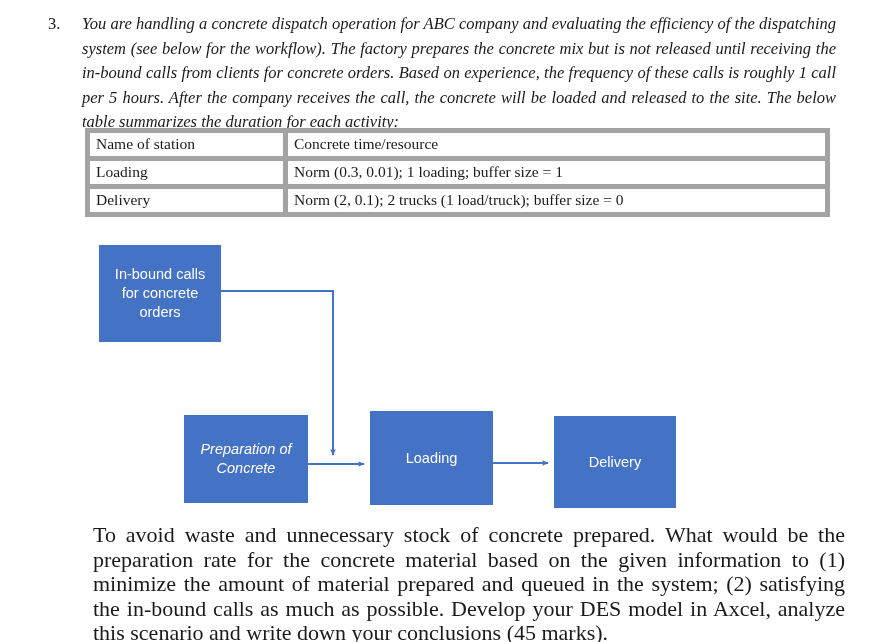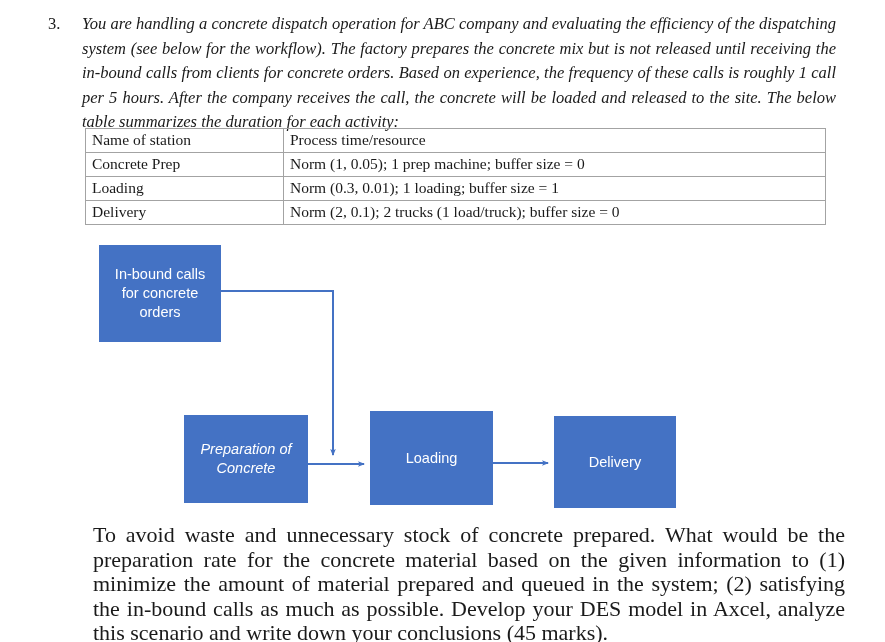--- a/index.html
+++ b/index.html
@@ -55,21 +55,21 @@
   .spec-table {
     position: absolute;
     left: 85px;
     top: 128px;
     width: 740px;
     border-collapse: collapse;
     table-layout: fixed;
     font-size: 15.5px;
   }
   .spec-table td {
-    border: 1px solid #a3a3a3;
+    border: 5px solid #a3a3a3;
     padding: 1px 6px 2px 6px;
     line-height: 20px;
     height: 20px;
     vertical-align: middle;
     font-family: "Liberation Serif", serif;
   }
   .spec-table col.c1 { width: 198px; }
   .spec-table col.c2 { width: 542px; }
 
   
@@ -134,25 +134,21 @@
   </div>
 
   <table class="spec-table">
     <colgroup>
         <col class="c1">
         <col class="c2">
       </colgroup>
     <tbody>
       <tr>
         <td>Name of station</td>
-        <td>Process time/resource</td>
-      </tr>
-      <tr>
-        <td>Concrete Prep</td>
-        <td>Norm (1, 0.05); 1 prep machine; buffer size = 0</td>
+        <td>Concrete time/resource</td>
       </tr>
       <tr>
         <td>Loading</td>
         <td>Norm (0.3, 0.01); 1 loading; buffer size = 1</td>
       </tr>
       <tr>
         <td>Delivery</td>
         <td>Norm (2, 0.1); 2 trucks (1 load/truck); buffer size = 0</td>
       </tr>
     </tbody>

